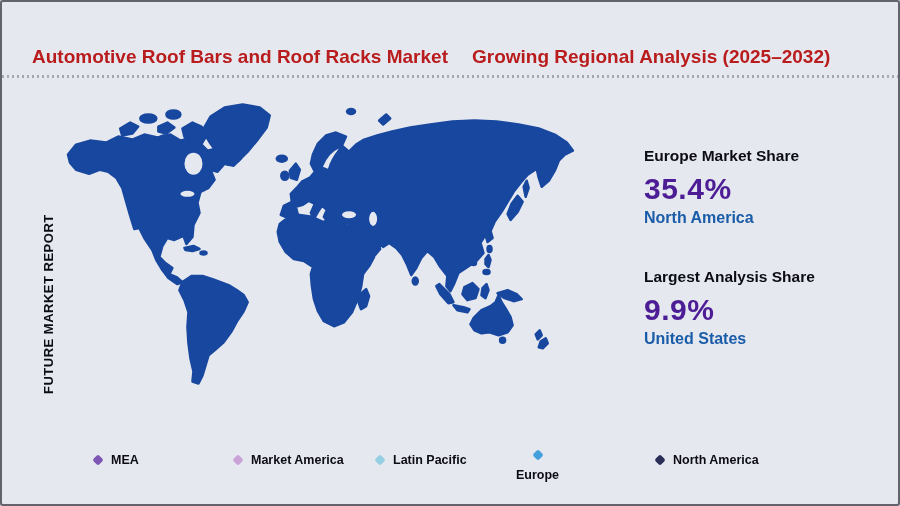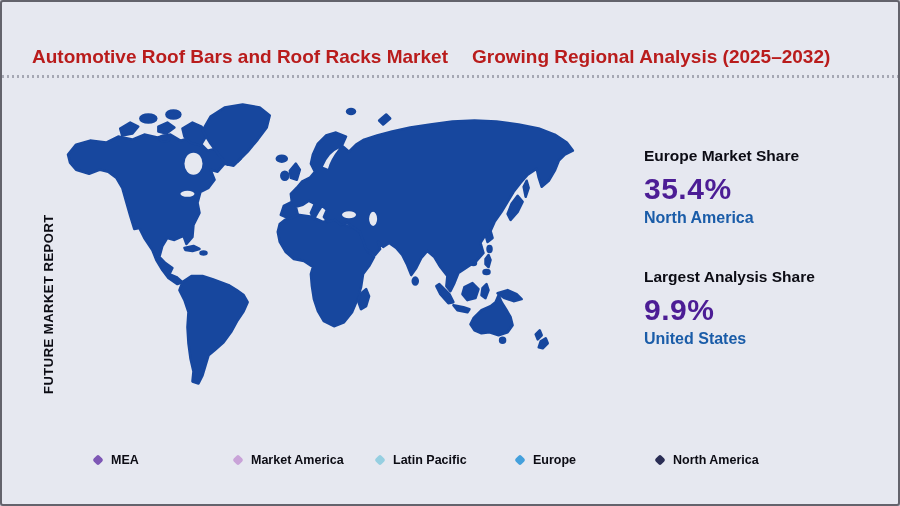--- a/index.html
+++ b/index.html
@@ -67,21 +67,21 @@
   .legend{
     position:absolute;left:0;top:449px;width:900px;height:20px;
   }
   .legend-item{
     position:absolute;top:0;height:18px;
     display:flex;align-items:center;gap:9px;text-align:center;
   }
   .legend-item-0{left:92px;}
   .legend-item-1{left:232px;}
   .legend-item-2{left:374px;}
-  .legend-item-3{left:514px;}
+  .legend-item-3{left:514px;flex-direction:column;}
   .legend-item-4{left:654px;}
   .legend-dot{
     width:8px;height:8px;
     transform:rotate(45deg);
     border-radius:2px;
     flex:0 0 auto;
   }
   .legend-label{
     font-size:12.5px;font-weight:700;color:#0c0c14;white-space:nowrap;
   }

